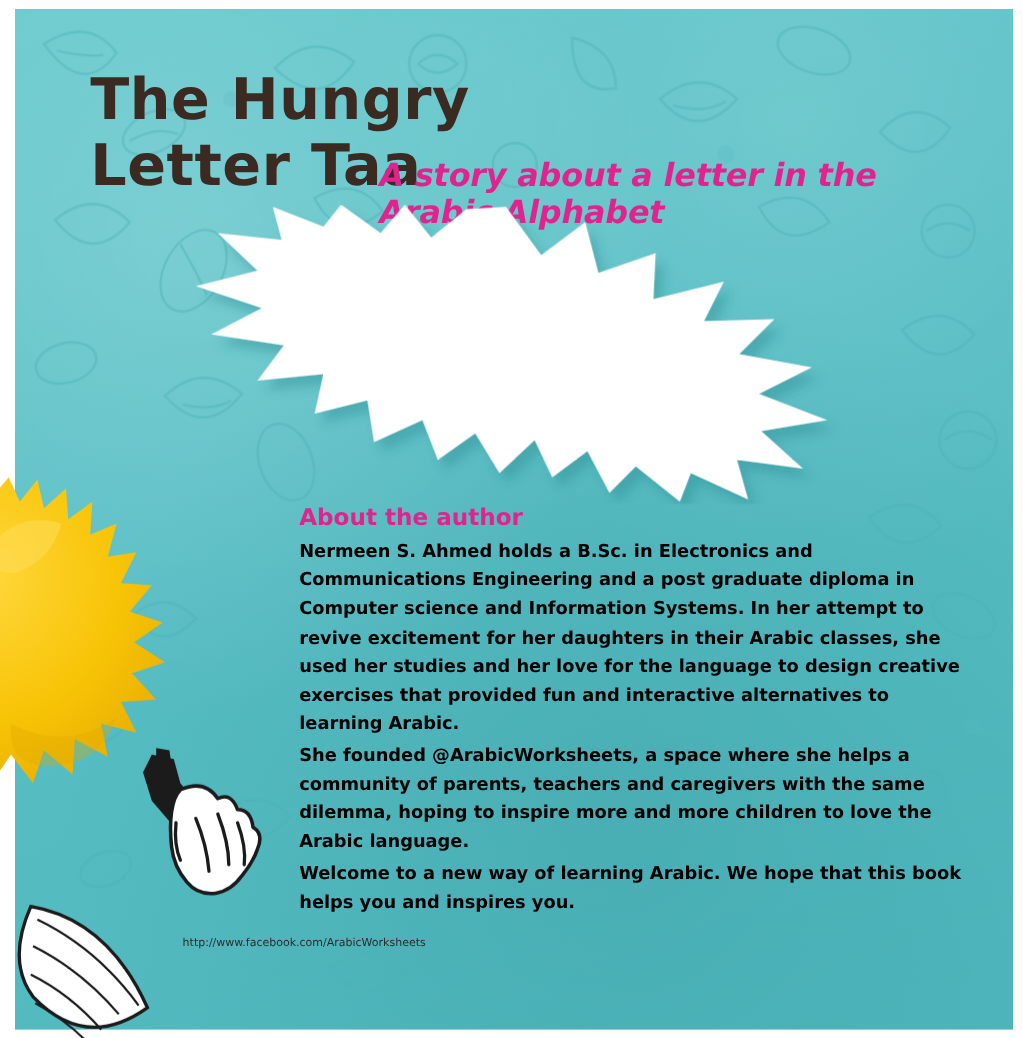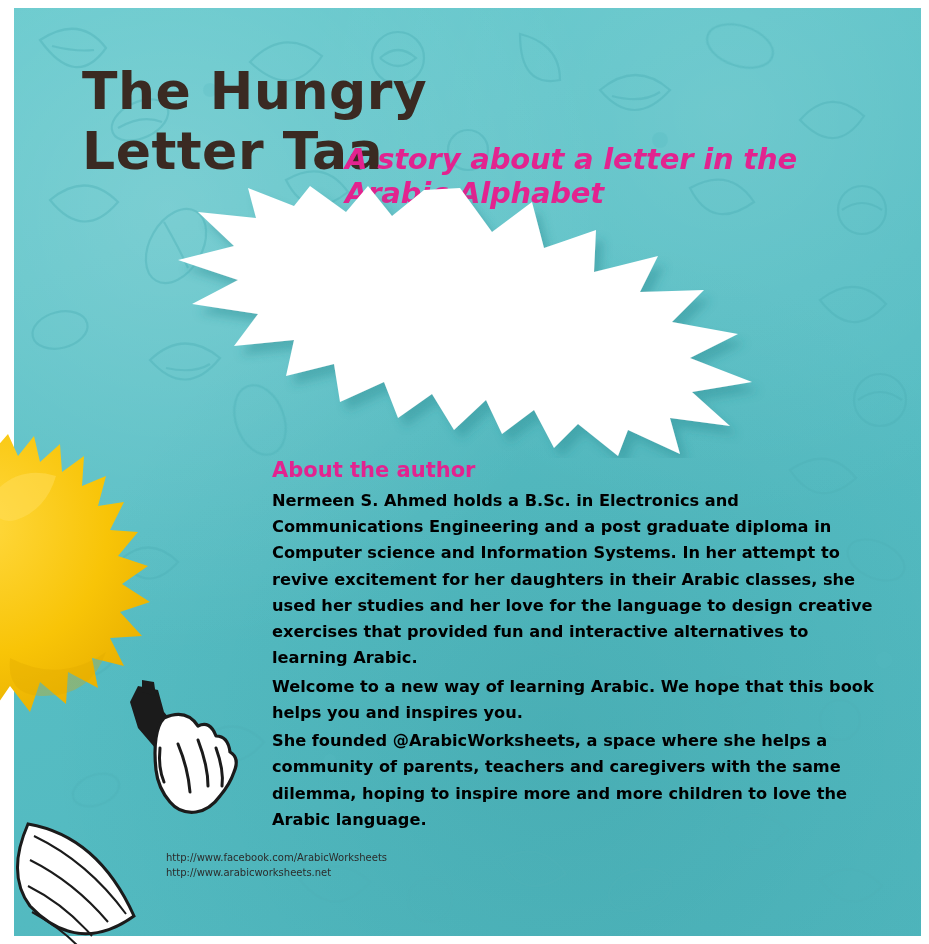--- a/index.html
+++ b/index.html
@@ -270,27 +270,26 @@
           <feDropShadow dx="7" dy="9" stdDeviation="5" flood-color="#2e8f96" flood-opacity="0.45"></feDropShadow>
         </filter>
       </defs>
       <polygon filter="url(#burstShadow)" fill="#ffffff" points="398,2 430,46 470,16 482,62 534,44 532,86 596,70 578,106 642,104 610,136 676,148 628,172 690,196 630,206 668,240 608,232 618,268 566,244 556,270 516,238 492,262 472,224 440,248 424,214 392,244 370,208 336,232 322,196 278,216 272,178 224,190 232,154 172,160 196,128 130,118 176,94 116,74 172,60 136,26 194,32 186,2 232,20 248,0 284,26 306,0 330,30 362,4"></polygon>
     </svg>
   </div>
 
   <div class="about-block">
     <h2 class="about-heading">About the author</h2>
     <p class="about-para">Nermeen S. Ahmed holds a B.Sc. in Electronics and Communications Engineering and a post graduate diploma in Computer science and Information Systems. In her attempt to revive excitement for her daughters in their Arabic classes, she used her studies and her love for the language to design creative exercises that provided fun and interactive alternatives to learning Arabic.</p>
+    <p class="about-para">She founded @ArabicWorksheets, a space where she helps a community of parents, teachers and caregivers with the same dilemma, hoping to inspire more and more children to love the Arabic language.</p>
     <p class="about-para"> Welcome to a new way of learning Arabic. We hope that this book helps you and inspires you.</p>
-    <p class="about-para">She founded @ArabicWorksheets, a space where she helps a community of parents, teachers and caregivers with the same dilemma, hoping to inspire more and more children to love the Arabic language.</p>
   </div>
 
   <div class="footer-links">
     <a href="#">http://www.facebook.com/ArabicWorksheets</a>
-    <a href="#">http://www.arabicworksheets.net</a>
   </div>
 
   <div class="character">
     <svg viewBox="0 0 300 530" preserveAspectRatio="xMidYMid meet">
       <defs>
         <radialGradient id="fuzzGrad" cx="40%" cy="35%" r="75%">
           <stop offset="0%" stop-color="#ffd83d"></stop>
           <stop offset="60%" stop-color="#f8c407"></stop>
           <stop offset="100%" stop-color="#e8ae00"></stop>
         </radialGradient>

